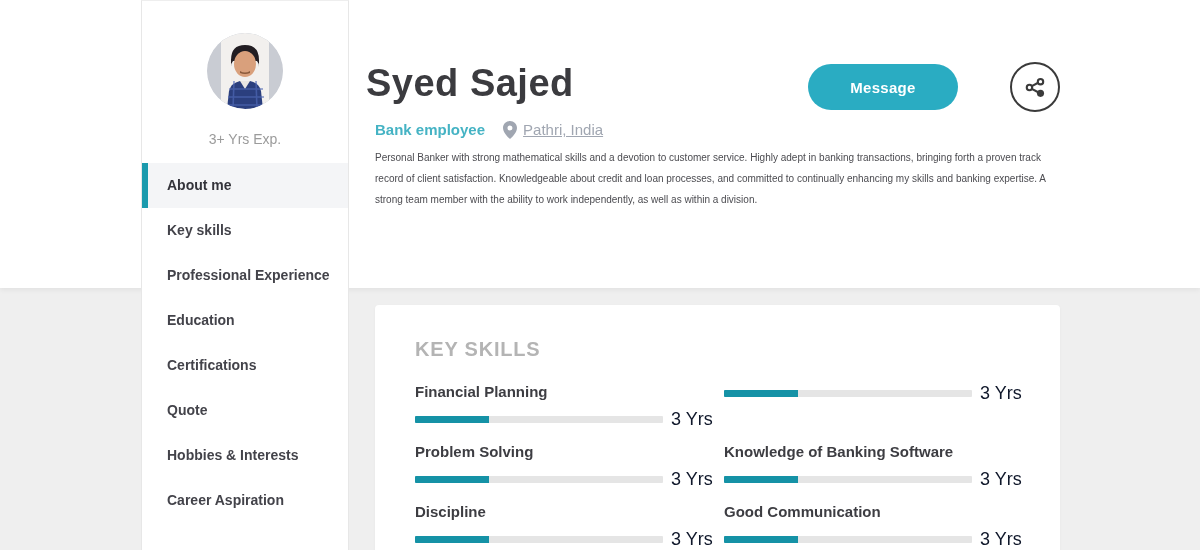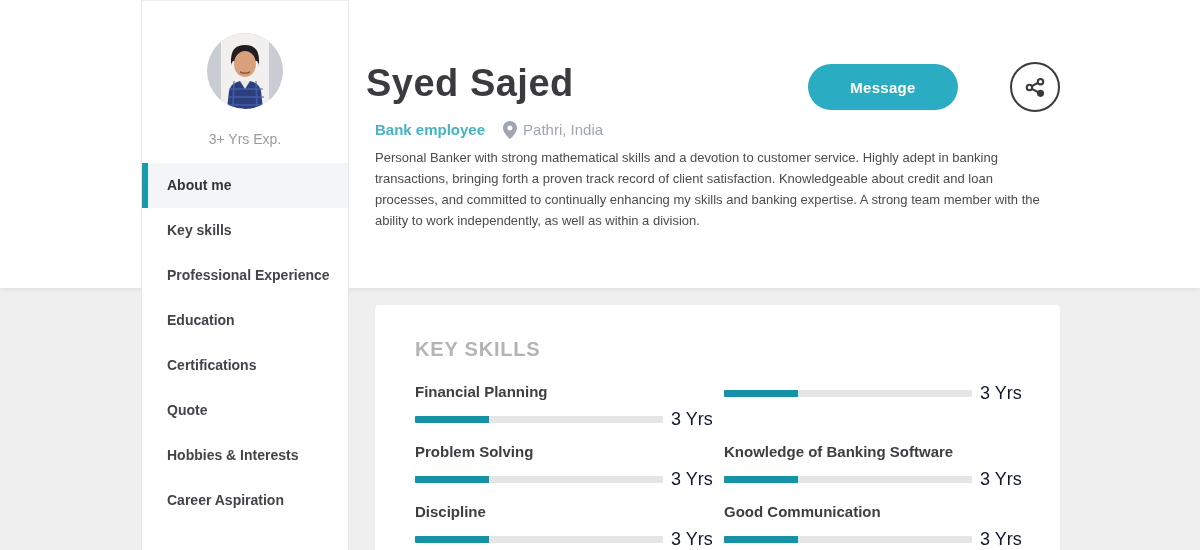--- a/index.html
+++ b/index.html
@@ -38,24 +38,24 @@
   }
 
   
   .profile-name {
     position: absolute; left: 366px; top: 62px;
     font-size: 38px; font-weight: 700; color: #3b3b3f; letter-spacing: 0.5px;
   }
   .role-row { position: absolute; left: 375px; top: 121px; display: flex; align-items: flex-start; }
   .role-text { color: #45b3c4; font-size: 15px; font-weight: 700; }
   .pin-icon { margin-left: 18px; margin-right: 6px; display: inline-flex; }
-  .location-text { color: #a0a6b1; font-size: 15px; }
+  .location-text { color: #a0a6b1; font-size: 15px; text-decoration: underline; }
   .about-text {
     position: absolute; left: 375px; top: 147px; width: 682px;
-    font-size: 13px; line-height: 21px; color: #4b4b50;
+    font-size: 10px; line-height: 21px; color: #4b4b50;
   }
 
   .message-btn {
     position: absolute; left: 808px; top: 64px; width: 150px; height: 46px;
     background: #2aacc2; color: #ffffff; font-family: "Liberation Sans", sans-serif;
     font-size: 15px; font-weight: 700; border: none; border-radius: 23px;
     cursor: pointer; letter-spacing: 0.3px;
   }
   .share-btn {
     position: absolute; left: 1010px; top: 62px; width: 50px; height: 50px;

